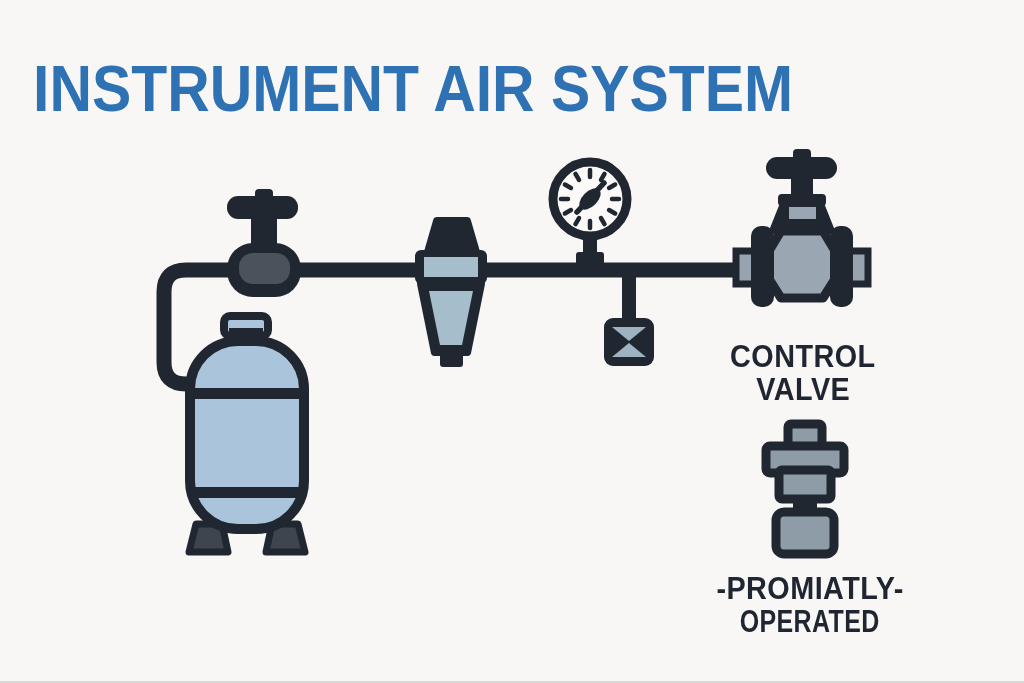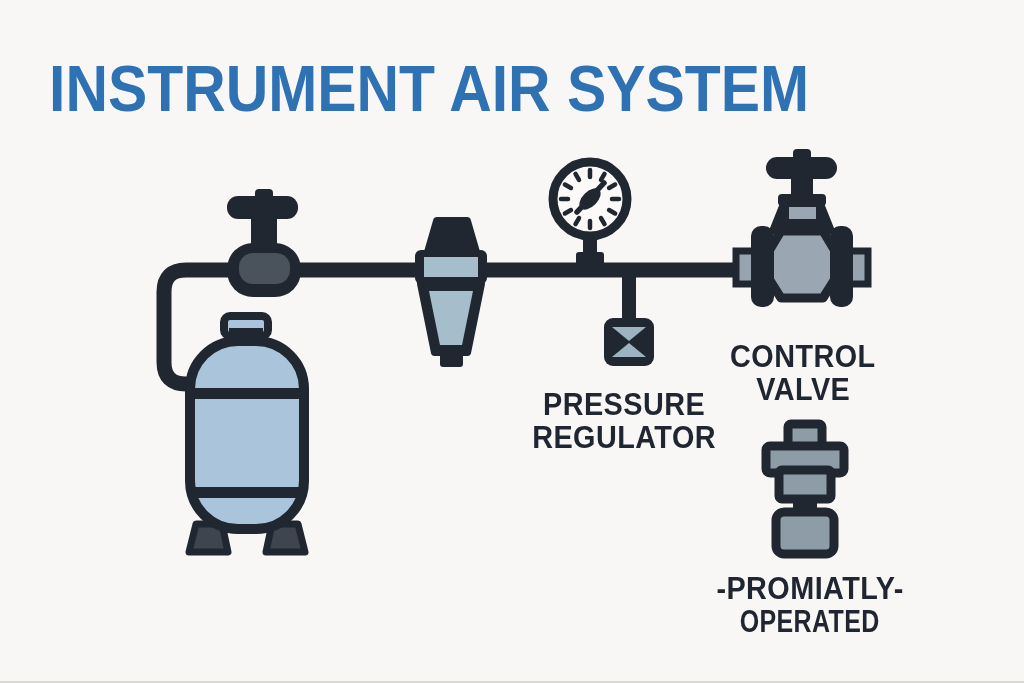--- a/index.html
+++ b/index.html
@@ -1,20 +1,20 @@
 <!DOCTYPE html>
 <html><head>
 <meta charset="utf-8">
 <style>
   html,body{margin:0;padding:0;background:#e9e9e7;}
   .stage{position:relative;width:1024px;height:683px;background:#f8f7f5;overflow:hidden;
          font-family:"Liberation Sans", sans-serif;}
   .bottom-edge{position:absolute;left:0;bottom:0;width:1024px;height:2px;background:#d9d8d5;}
   .title{position:absolute;left:0;top:56px;width:811px;text-align:center;
-         color:#2f72b4;font-weight:800;font-size:64px;line-height:66px;padding-left:16px;}
+         color:#2f72b4;font-weight:800;font-size:64px;line-height:66px;}
   .title span{display:inline-block;transform:scaleX(0.92);transform-origin:center;white-space:nowrap;}
   .label{position:absolute;text-align:center;color:#1f2631;font-weight:800;
          font-size:32px;line-height:33px;letter-spacing:0.5px;}
   .label span{display:inline-block;transform:scaleX(0.9);transform-origin:center;white-space:nowrap;}
   .label span.narrow{transform:scaleX(0.78);}
   .lbl-compressed-air{left:91px;top:572px;width:300px;}
   .lbl-filter{left:351px;top:388px;width:200px;}
   .lbl-regulator{left:504px;top:388px;width:240px;}
   .lbl-control-valve{left:703px;top:340px;width:200px;}
   .lbl-actuator{left:690px;top:572px;width:240px;text-align:center;}
@@ -111,24 +111,20 @@
       <rect x="776" y="512" width="58" height="42" rx="8" fill="#8e9ca7" stroke="#212731" stroke-width="9"></rect>
     </g>
   </svg>
 
   <div class="title">
     <span>INSTRUMENT AIR SYSTEM</span>
   </div>
 
 
 
-  <div class="label lbl-regulator">
-    <span>PRESSURE</span><br>
-    <span>REGULATOR</span>
-  </div>
 
   <div class="label lbl-control-valve">
     <span>CONTROL</span><br>
     <span>VALVE</span>
   </div>
 
   <div class="label lbl-actuator">
     <span>-PROMIATLY-</span><br>
     <span class="narrow">OPERATED</span>
   </div>

